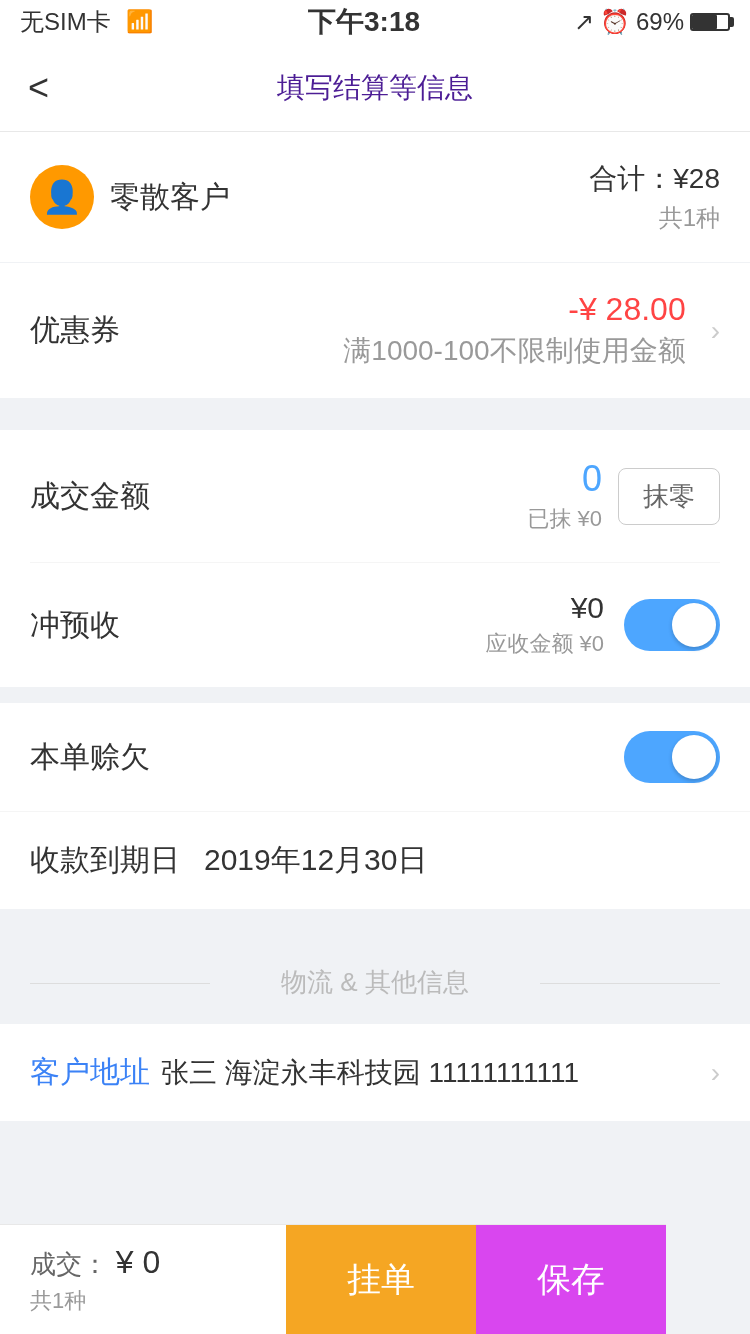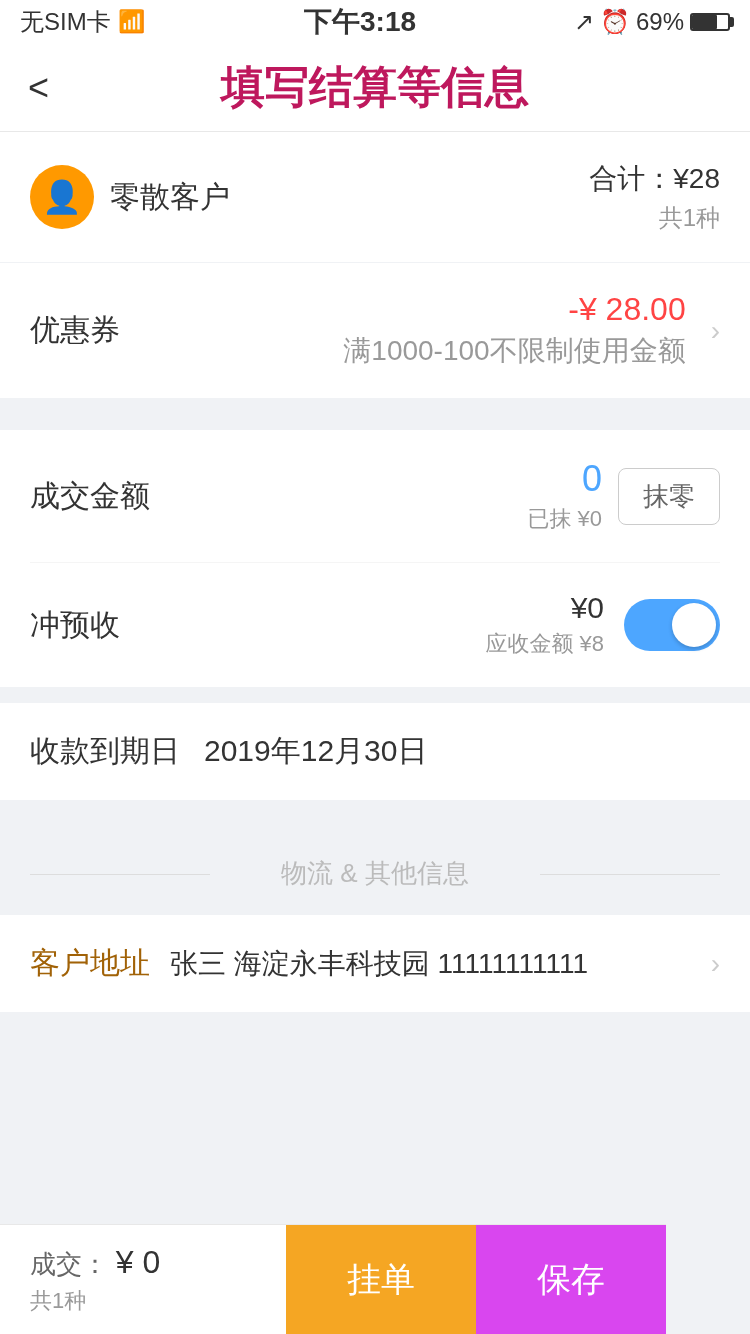--- a/index.html
+++ b/index.html
@@ -19,21 +19,21 @@
       width: 750px;
       height: 44px;
       background: #fff;
       display: flex;
       align-items: center;
       justify-content: space-between;
       padding: 0 20px;
       font-size: 24px;
       color: #333;
     }
-    .status-left { display: flex; align-items: center; gap: 8px; }
+    .status-left { display: flex; align-items: center; gap: 16px; }
     .status-center { font-size: 28px; font-weight: 600; }
     .status-right { display: flex; align-items: center; gap: 6px; font-size: 24px; }
     .battery-icon {
       width: 40px; height: 18px;
       border: 2px solid #333;
       border-radius: 3px;
       position: relative;
       display: inline-block;
     }
     .battery-icon::after {
@@ -64,23 +64,23 @@
       border-bottom: 1px solid #e8e8e8;
     }
     .nav-back {
       position: absolute;
       left: 28px;
       font-size: 36px;
       color: #333;
       cursor: pointer;
     }
     .nav-title {
-      font-size: 44px;
-      font-weight: 700;
-      color: #be185d;
+      font-size: 28px;
+      font-weight: 400;
+      color: #4c1d95;
     }
 
     
     .content {
       width: 750px;
       padding-bottom: 120px;
     }
 
     
     .card {
@@ -322,23 +322,23 @@
     
     .address-row {
       background: #fff;
       padding: 28px 30px;
       display: flex;
       align-items: center;
       justify-content: space-between;
     }
     .address-label {
       font-size: 30px;
-      color: #a16207;
+      color: #3b82f6;
       flex-shrink: 0;
-      margin-right: 20px;
+      margin-right: 11px;
     }
     .address-value {
       font-size: 28px;
       color: #333;
       flex: 1;
     }
 
     
     .empty-space {
       height: 200px;
@@ -470,32 +470,38 @@
         </div>
         <button class="round-btn">抹零</button>
       </div>
     </div>
 
     <div class="prereceive-row">
       <span class="prereceive-label">冲预收</span>
       <div class="prereceive-right">
         <div class="prereceive-amount-wrap">
           <div class="prereceive-amount">¥0</div>
-          <div class="prereceive-sub">应收金额 ¥8</div>
+          <div class="prereceive-sub">应收金额 ¥0</div>
         </div>
         <div class="toggle">
           <div class="toggle-circle"></div>
         </div>
       </div>
     </div>
   </div>
 
   <div class="section-divider"></div>
 
   <div class="debt-section">
+    <div class="debt-row">
+      <span class="debt-label">本单赊欠</span>
+      <div class="toggle">
+        <div class="toggle-circle"></div>
+      </div>
+    </div>
 
     <div class="due-row">
       <span class="due-label">收款到期日</span>
       <span class="due-date">2019年12月30日</span>
     </div>
   </div>
 
   <div class="section-divider"></div>
 
   <div class="logistics-header">

